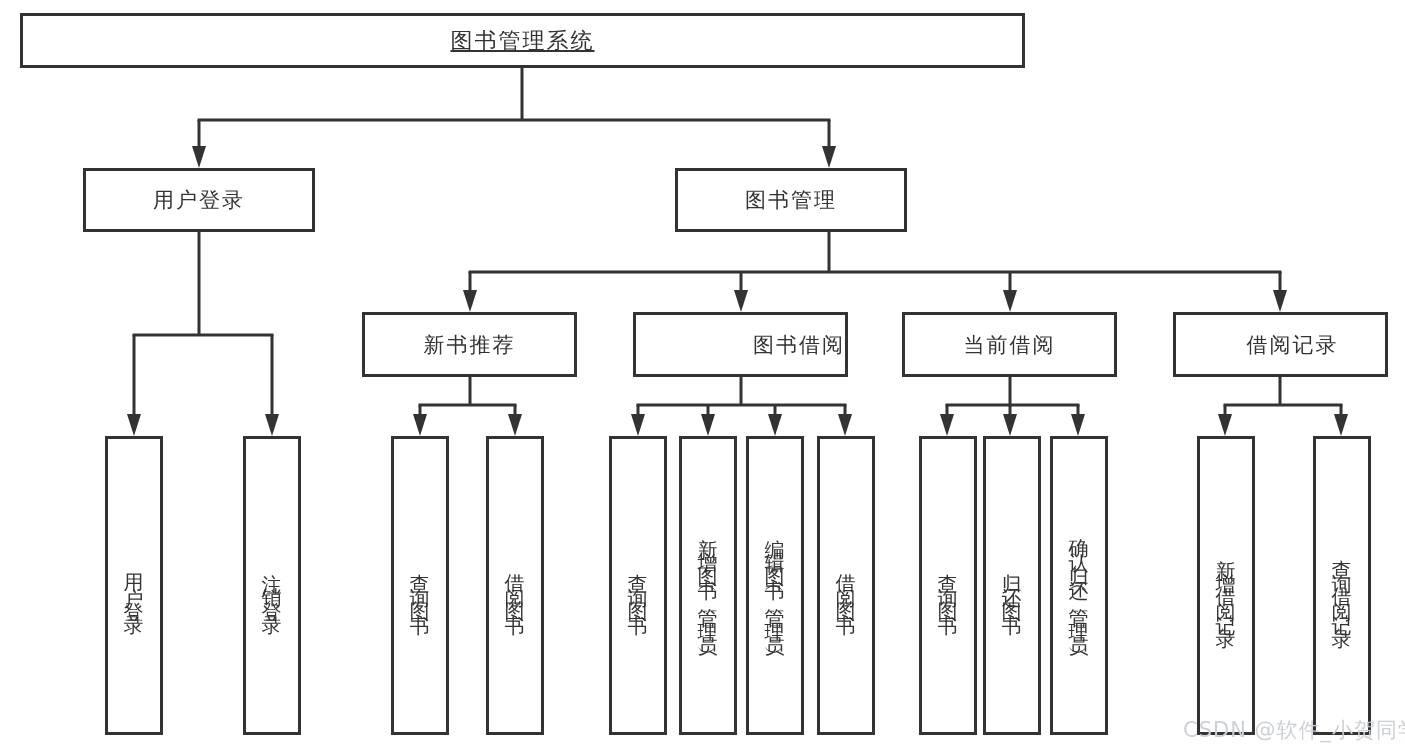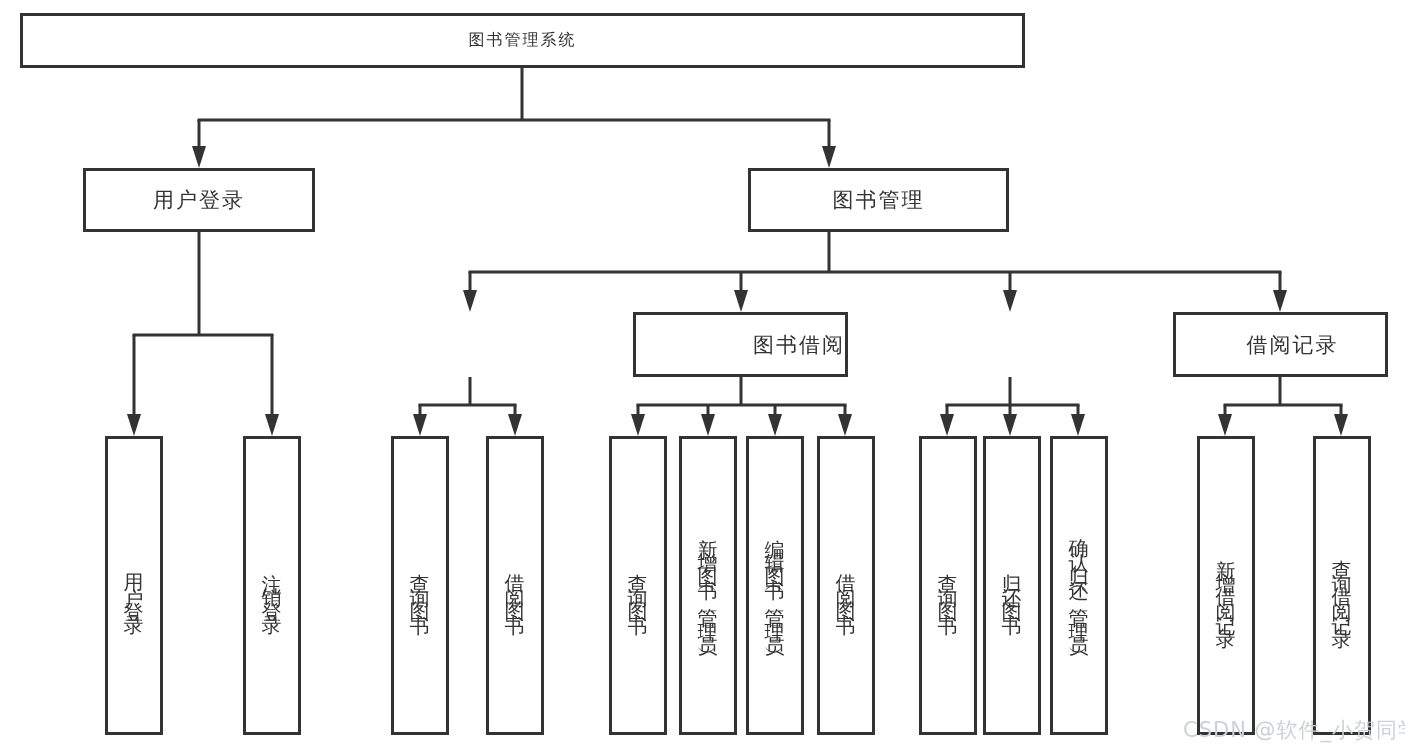--- a/index.html
+++ b/index.html
@@ -31,21 +31,22 @@
     align-items: center;
     justify-content: center;
     z-index: 2;
   }
   .node.h span {
     font-size: 21px;
     letter-spacing: 2px;
     white-space: nowrap;
   }
   .node.root span {
-    font-size: 16px;
+    font-size: 22px;
+    text-decoration: underline;
   }
   .node.v span {
     writing-mode: vertical-rl;
     text-orientation: upright;
     font-size: 20px;
     letter-spacing: 14px;
     line-height: 1;
   }
   .watermark {
     position: absolute;
@@ -125,26 +126,32 @@
     <polygon points="1334,414 1348,414 1341,436" stroke="none"></polygon>
   </svg>
 
   <div class="node h root" style="left:20px; top:13px; width:1005px; height:55px;">
     <span>图书管理系统</span>
   </div>
 
   <div class="node h" style="left:83px; top:168px; width:232px; height:64px;">
     <span>用户登录</span>
   </div>
-  <div class="node h" style="left:748px; top:168px; width:261px; height:64px;font-family:Liberation Serif, serif;">
+  <div class="node h" style="left:675px; top:168px; width:232px; height:64px;font-family:Liberation Serif, serif;">
     <span>图书管理</span>
   </div>
 
+  <div class="node h" style="left:362px; top:312px; width:215px; height:65px;">
+    <span>新书推荐</span>
+  </div>
   <div class="node h" style="left:633px; top:312px; width:215px; height:65px;justify-content:flex-end;">
     <span>图书借阅</span>
+  </div>
+  <div class="node h" style="left:902px; top:312px; width:215px; height:65px;">
+    <span>当前借阅</span>
   </div>
   <div class="node h" style="left:1173px; top:312px; width:215px; height:65px;padding-left:24px;">
     <span>借阅记录</span>
   </div>
 
   <div class="node v" style="left:105px; top:436px; width:58px; height:299px;">
     <span>用户登录</span>
   </div>
   <div class="node v" style="left:243px; top:436px; width:58px; height:299px;">
     <span>注销登录</span>

